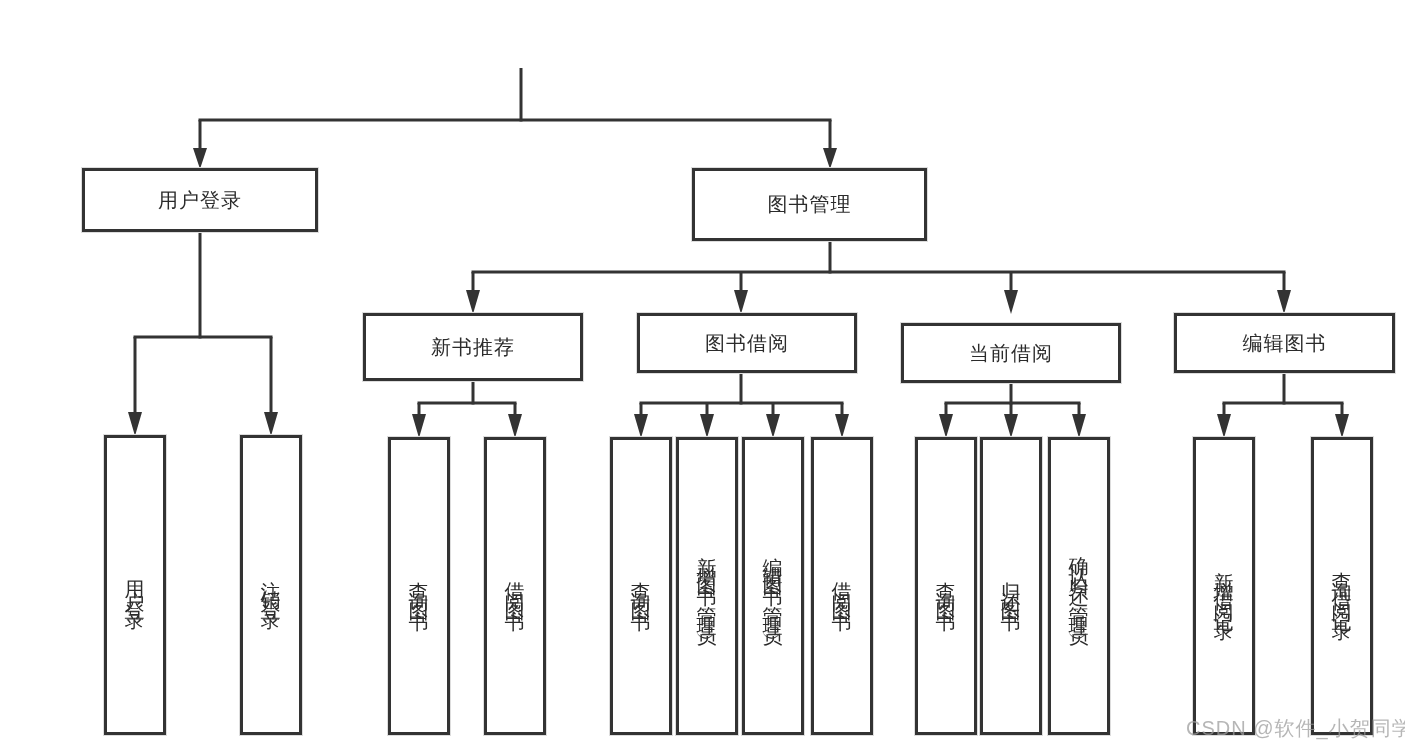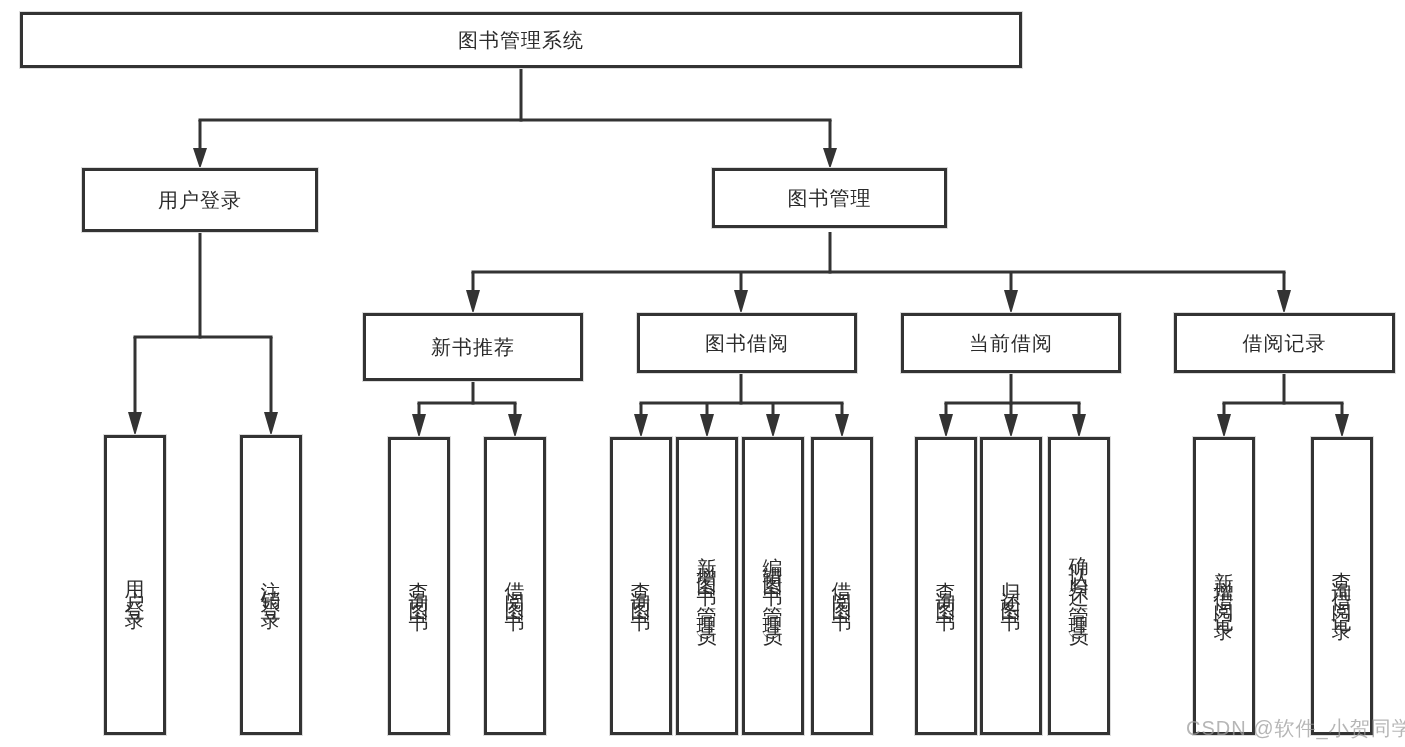--- a/index.html
+++ b/index.html
@@ -124,29 +124,28 @@
     <g>
       <line x1="1284" y1="373" x2="1284" y2="404.5"></line>
       <line x1="1222.5" y1="403" x2="1343.5" y2="403"></line>
       <line x1="1224" y1="403" x2="1224" y2="417"></line>
       <polygon points="1217,414 1231,414 1224,438"></polygon>
       <line x1="1342" y1="403" x2="1342" y2="417"></line>
       <polygon points="1335,414 1349,414 1342,438"></polygon>
     </g>
   </svg>
 
-  <div class="box hbox" style="left:20px; top:12px; width:1002px; height:56px;">图书管理系统</div>
 
   <div class="box hbox" style="left:82px; top:168px; width:236px; height:64px;">用户登录</div>
-  <div class="box hbox" style="left:712px; top:168px; width:235px; height:60px;">图书管理</div>
+  <div class="box hbox" style="left:692px; top:168px; width:235px; height:73px;">图书管理</div>
 
   <div class="box hbox" style="left:363px; top:313px; width:220px; height:68px;">新书推荐</div>
   <div class="box hbox" style="left:631px; top:313px; width:220px; height:60px;margin-left:6px;">图书借阅</div>
-  <div class="box hbox" style="left:901px; top:313px; width:220px; height:60px;">当前借阅</div>
-  <div class="box hbox" style="left:1174px; top:313px; width:221px; height:60px;">借阅记录</div>
+  <div class="box hbox" style="left:901px; top:323px; width:220px; height:60px;">当前借阅</div>
+  <div class="box hbox" style="left:1174px; top:313px; width:221px; height:60px;">编辑图书</div>
 
   <div class="box vbox" style="left:104px; top:435px; width:62px; height:300px;">用户登录</div>
   <div class="box vbox" style="left:240px; top:435px; width:62px; height:300px;">注销登录</div>
 
   <div class="box vbox" style="left:388px; top:437px; width:62px; height:298px;">查询图书</div>
   <div class="box vbox" style="left:484px; top:437px; width:62px; height:298px;">借阅图书</div>
 
   <div class="box vbox" style="left:610px; top:437px; width:62px; height:298px;">查询图书</div>
   <div class="box vbox" style="left:676px; top:437px; width:62px; height:298px;">新增图书（管理员）</div>
   <div class="box vbox" style="left:742px; top:437px; width:62px; height:298px;">编辑图书（管理员）</div>

